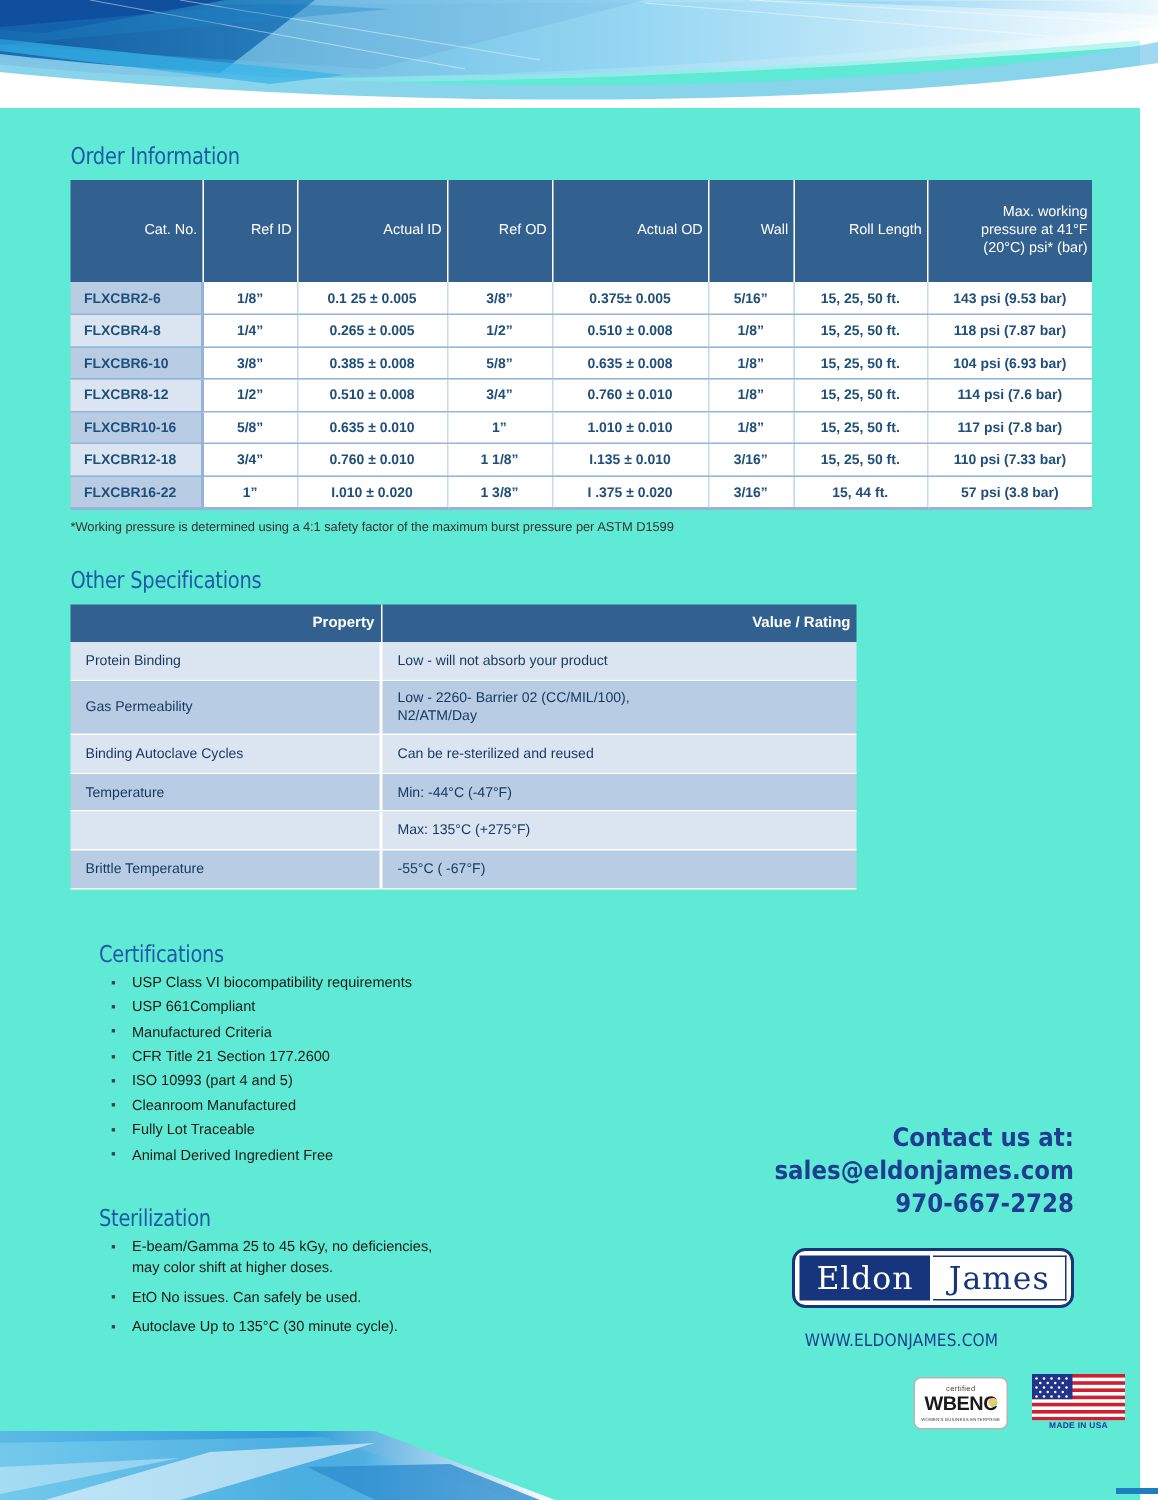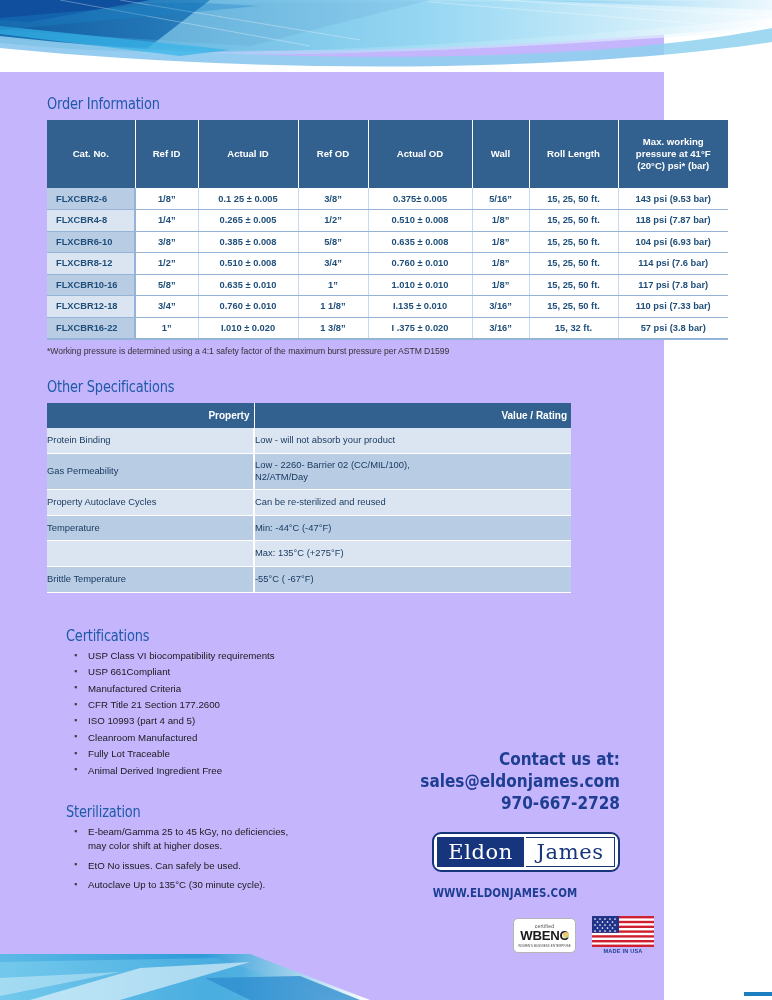--- a/index.html
+++ b/index.html
@@ -7,23 +7,23 @@
   html, body {
     width: 772px;
     height: 1000px;
     background: #ffffff;
     font-family: "Liberation Sans", sans-serif;
     overflow: hidden;
   }
 
   .page {
     position: relative;
-    width: 664px;
+    width: 760px;
     height: 1000px;
-    background: #c4b5fd;
+    background: #5eead4;
   }
 
   
   .banner-top {
     position: absolute;
     top: 0; left: 0;
     width: 772px; height: 72px;
     overflow: hidden;
   }
   .banner-bottom {
@@ -56,26 +56,26 @@
 
   table.order-table {
     width: 681px;
     border-collapse: collapse;
     font-size: 9.3px;
     table-layout: fixed;
   }
   table.order-table thead th {
     background: #33618f;
     color: #ffffff;
-    font-weight: bold;
-    text-align: center;
+    font-weight: normal;
+    text-align: right;
     vertical-align: middle;
     height: 68px;
     border-right: 1px solid #ffffff;
-    padding: 2px 15px;
+    padding: 2px 3px;
     line-height: 1.28;
     font-size: 9.6px;
   }
   table.order-table thead th:last-child { border-right: none; }
 
   table.order-table tbody td {
     height: 21.5px;
     text-align: center;
     vertical-align: middle;
     color: #1f4e79;
@@ -127,21 +127,21 @@
     text-align: right;
     height: 25px;
     border-right: 1px solid #ffffff;
     padding: 2px 4px;
   }
   table.spec-table thead th:last-child { border-right: none; }
 
   table.spec-table tbody td {
     font-size: 9.4px;
     color: #17375e;
-    padding: 6px 0;
+    padding: 6px 10px;
     vertical-align: middle;
     border-bottom: 1px solid #ffffff;
     border-right: 2px solid #ffffff;
     line-height: 1.35;
   }
   table.spec-table tbody td:last-child { border-right: none; }
   table.spec-table tbody tr:nth-child(odd) td  { background: #dbe5f1; }
   table.spec-table tbody tr:nth-child(even) td { background: #b8cce4; }
   table.spec-table tbody td.prop { width: 207px; }
   table.spec-table tbody tr td.tall { padding-top: 5px; padding-bottom: 5px; }
@@ -235,21 +235,21 @@
     border-left: none;
     margin-left: 2px;
   }
   #website-line {
     position: absolute;
     right: 44px;
     top: 886px;
     width: 230px;
     text-align: center;
     color: #1f3e92;
-    font-weight: bold;
+    font-weight: normal;
     font-size: 11.4px;
     letter-spacing: 0.1px;
     font-family: "DejaVu Sans Condensed", "Liberation Sans Narrow", "Liberation Sans", sans-serif;
   }
 
   
   #badges-block {
     position: absolute;
     right: 10px;
     top: 916px;
@@ -429,21 +429,21 @@
             <td>15, 25, 50 ft.</td>
             <td>110 psi (7.33 bar)</td>
           </tr>
           <tr>
             <td class="catno">FLXCBR16-22</td>
             <td>1”</td>
             <td>I.010 ± 0.020</td>
             <td>1 3/8”</td>
             <td>I .375 ± 0.020</td>
             <td>3/16”</td>
-            <td>15, 32 ft.</td>
+            <td>15, 44 ft.</td>
             <td>57 psi (3.8 bar)</td>
           </tr>
         </tbody>
     </table>
 
     <div class="footnote">*Working pressure is determined using a 4:1 safety factor of the maximum burst pressure per ASTM D1599</div>
   </section>
 
   <section id="other-specs-block">
     <div class="section-head">Other Specifications</div>
@@ -461,21 +461,21 @@
       <tbody id="spec-tbody">
           <tr>
             <td class="prop">Protein Binding</td>
             <td>Low - will not absorb your product</td>
           </tr>
           <tr>
             <td class="prop">Gas Permeability</td>
             <td class="tall">Low - 2260- Barrier 02 (CC/MIL/100),<br>N2/ATM/Day</td>
           </tr>
           <tr>
-            <td class="prop">Property Autoclave Cycles</td>
+            <td class="prop">Binding Autoclave Cycles</td>
             <td>Can be re-sterilized and reused</td>
           </tr>
           <tr>
             <td class="prop">Temperature</td>
             <td>Min: -44°C (-47°F)</td>
           </tr>
           <tr>
             <td class="prop"></td>
             <td>Max: 135°C (+275°F)</td>
           </tr>

